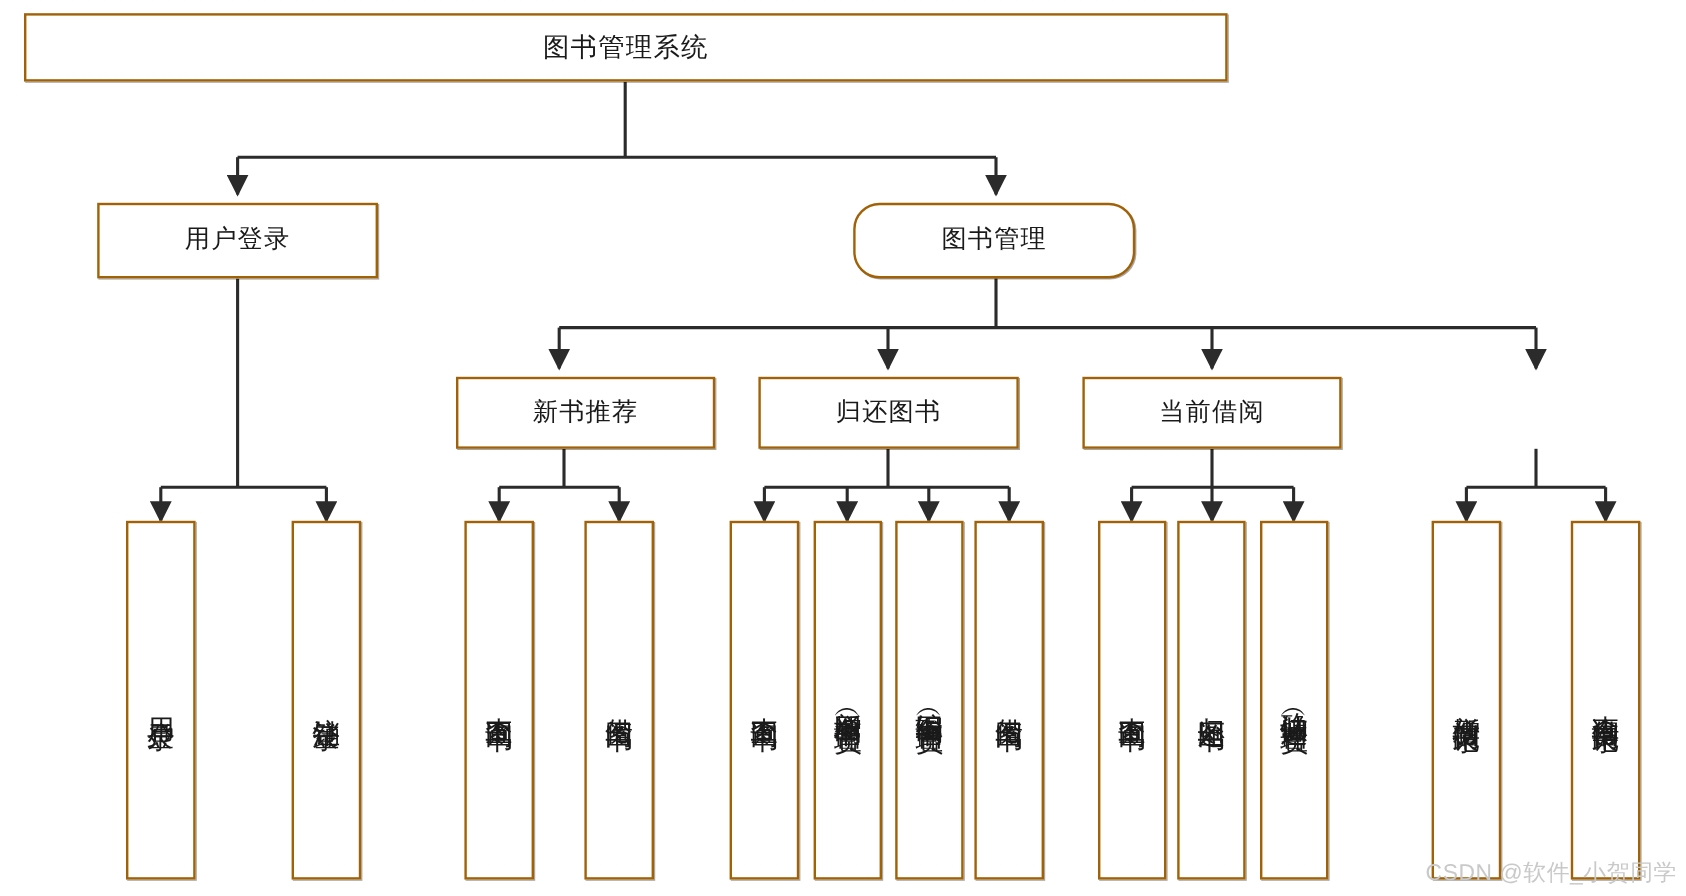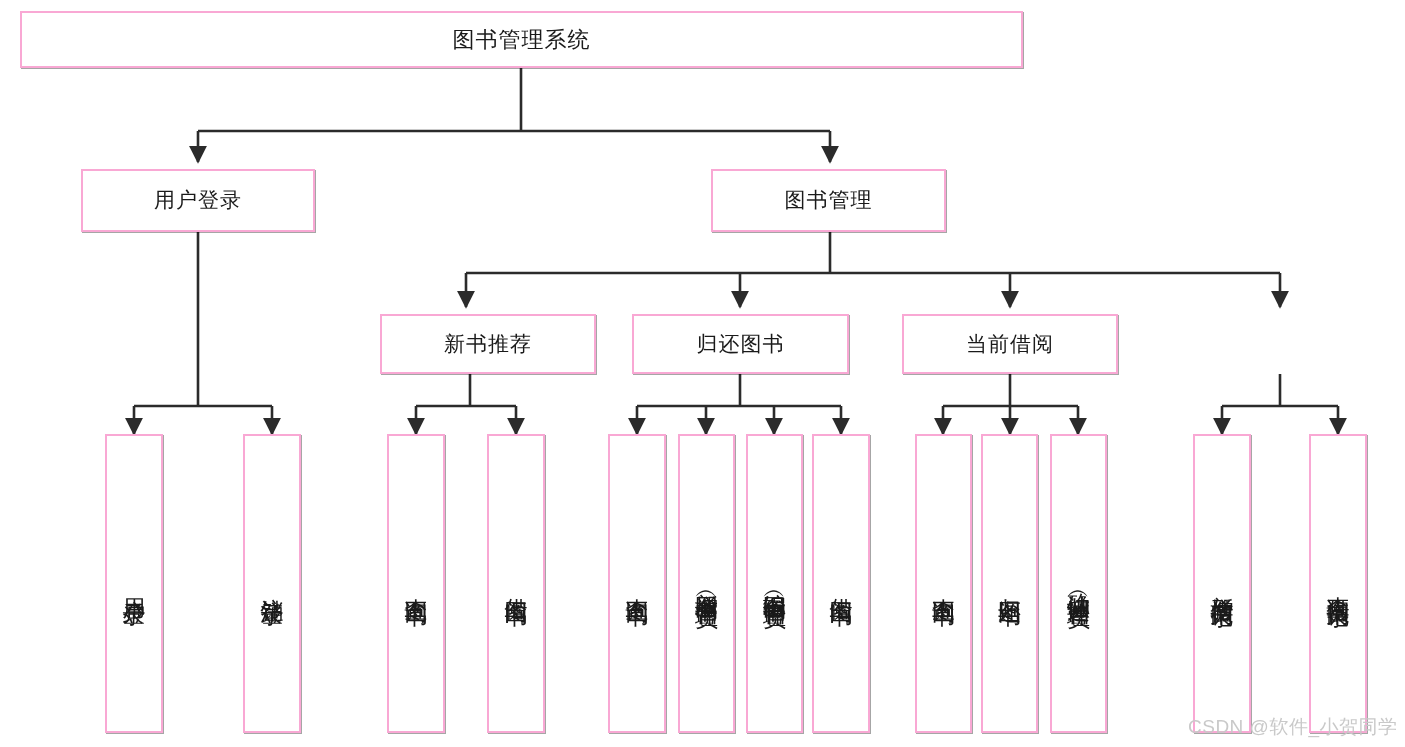--- a/index.html
+++ b/index.html
@@ -13,21 +13,21 @@
   #canvas {
     position: relative;
     width: 1405px;
     height: 747px;
     background: #ffffff;
     overflow: hidden;
   }
   .node {
     position: absolute;
     box-sizing: border-box;
-    border: 2px solid #f9a8d4;
+    border: 2px solid #a16207;
     background: #ffffff;
     display: flex;
     align-items: center;
     justify-content: center;
     color: #1a1a1a;
     box-shadow: 1px 1px 0 rgba(0,0,0,0.35);
   }
   .node .label {
     display: block;
     text-align: center;
@@ -127,21 +127,21 @@
   </svg>
 
   <div class="node root horiz" style="left:20px; top:11px; width:1003px; height:57px;">
     <span class="label">图书管理系统</span>
   </div>
 
   <div class="node horiz" style="left:81px; top:169px; width:234px; height:63px;">
     <span class="label">用户登录</span>
   </div>
 
-  <div class="node horiz" style="left:711px; top:169px; width:235px; height:63px;">
+  <div class="node horiz" style="left:711px; top:169px; width:235px; height:63px;border-radius:22px;">
     <span class="label">图书管理</span>
   </div>
 
   <div class="node horiz" style="left:362px; top:314px; width:216px; height:60px;margin-left:18px;">
     <span class="label">新书推荐</span>
   </div>
 
   <div class="node horiz" style="left:632px; top:314px; width:217px; height:60px;">
     <span class="label">归还图书</span>
   </div>

